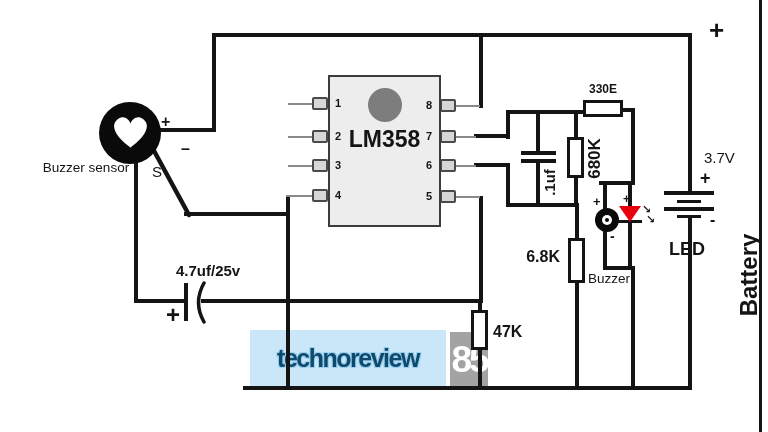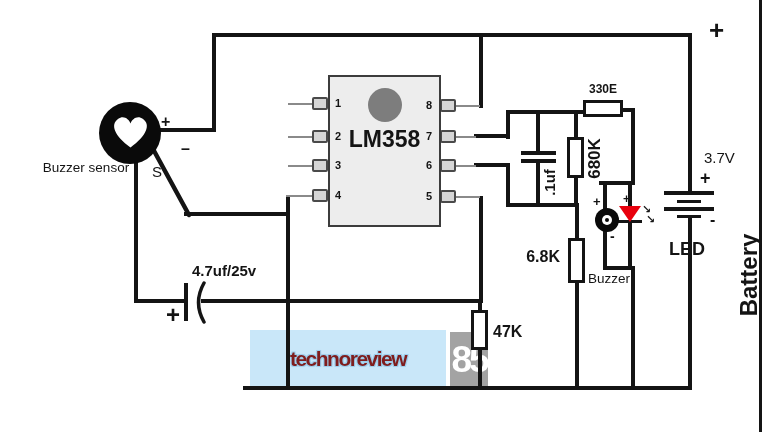--- a/index.html
+++ b/index.html
@@ -15,21 +15,21 @@
   .res{background:#ffffff;border:3px solid #141414;}
   .rot{transform:rotate(-90deg);}
   .wm{position:absolute;z-index:1;}
 </style>
 </head>
 <body>
 
 <div id="canvas">
 
   <div class="wm" style="left:250px;top:330px;width:196px;height:57px;background:#c9e7f9;display:flex;align-items:center;justify-content:center;">
-    <span class="b" style="font-size:21px;letter-spacing:-1.5px;color:#7f1d1d;text-shadow:0 0 2px #9fcfec,1px 1px 0 #9fcfec,-1px -1px 0 #9fcfec,1px -1px 0 #9fcfec,-1px 1px 0 #9fcfec;">technoreview</span>
+    <span class="b" style="font-size:25px;letter-spacing:-1.5px;color:#0c4a6e;text-shadow:0 0 2px #9fcfec,1px 1px 0 #9fcfec,-1px -1px 0 #9fcfec,1px -1px 0 #9fcfec,-1px 1px 0 #9fcfec;">technoreview</span>
   </div>
   <div class="wm" style="left:450px;top:332px;width:38px;height:56px;background:#a3a3a3;display:flex;align-items:center;justify-content:center;">
     <span class="b" style="font-size:37px;letter-spacing:-3px;color:#ffffff;">85</span>
   </div>
 
   <div class="vw" style="left:759px;top:0;width:3px;height:432px;"></div>
 
   <div class="hw" style="left:212px;top:33px;width:480px;height:4px;"></div>
   <div class="hw" style="left:156px;top:128px;width:60px;height:4px;"></div>
   <div class="hw" style="left:184px;top:212px;width:106px;height:4px;"></div>
@@ -124,21 +124,21 @@
   <div class="lbl b" style="left:493px;top:324px;font-size:16px;">47K</div>
 
   <div class="hw" style="left:521px;top:151px;width:35px;height:4px;"></div>
   <div class="hw" style="left:521px;top:159px;width:35px;height:4px;"></div>
   <div class="lbl b rot" style="left:531px;top:175px;width:36px;text-align:center;font-size:15px;">.1uf</div>
 
   <div class="vw" style="left:184px;top:283px;width:4px;height:38px;"></div>
   <svg class="comp" style="left:192px;top:281px;" width="16" height="43">
     <path d="M12 2 Q 1 21.5 12 41" fill="none" stroke="#141414" stroke-width="3.5" stroke-linecap="round"></path>
   </svg>
-  <div class="lbl b" style="left:192px;top:263px;font-size:15px;">4.7uf/25v</div>
+  <div class="lbl b" style="left:176px;top:263px;font-size:15px;">4.7uf/25v</div>
   <div class="lbl b" style="left:166px;top:303px;font-size:24px;">+</div>
 
   <div class="comp" style="left:595px;top:208px;width:24px;height:24px;background:#0a0a0a;border-radius:50%;"></div>
   <div class="comp" style="left:602px;top:215px;width:10px;height:10px;background:#ffffff;border-radius:50%;"></div>
   <div class="comp" style="left:605px;top:218px;width:4px;height:4px;background:#0a0a0a;border-radius:50%;"></div>
   <div class="lbl b" style="left:593px;top:195px;font-size:13px;">+</div>
   <div class="lbl b" style="left:610px;top:229px;font-size:14px;">-</div>
   <div class="lbl" style="left:588px;top:272px;font-size:13.5px;">Buzzer</div>
 
   <svg class="comp" style="left:617px;top:202px;" width="28" height="24">

